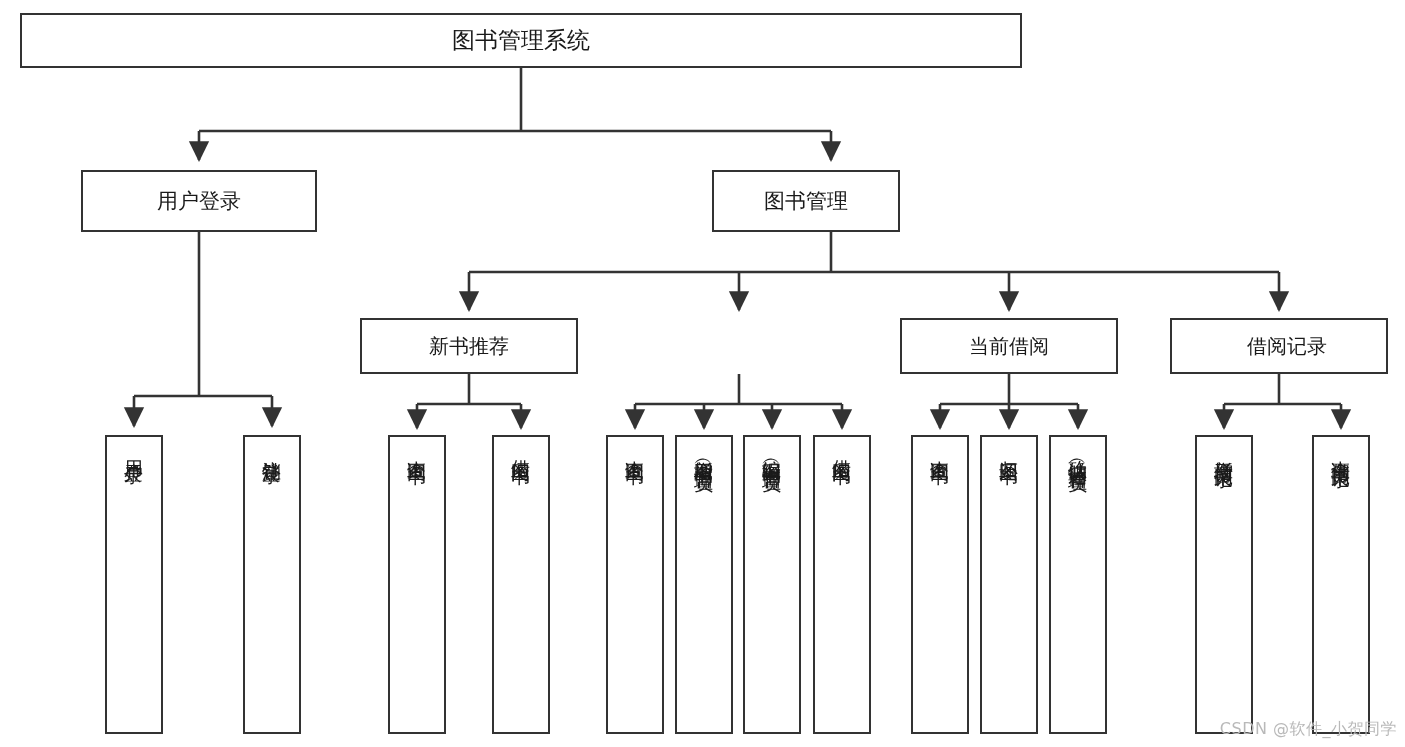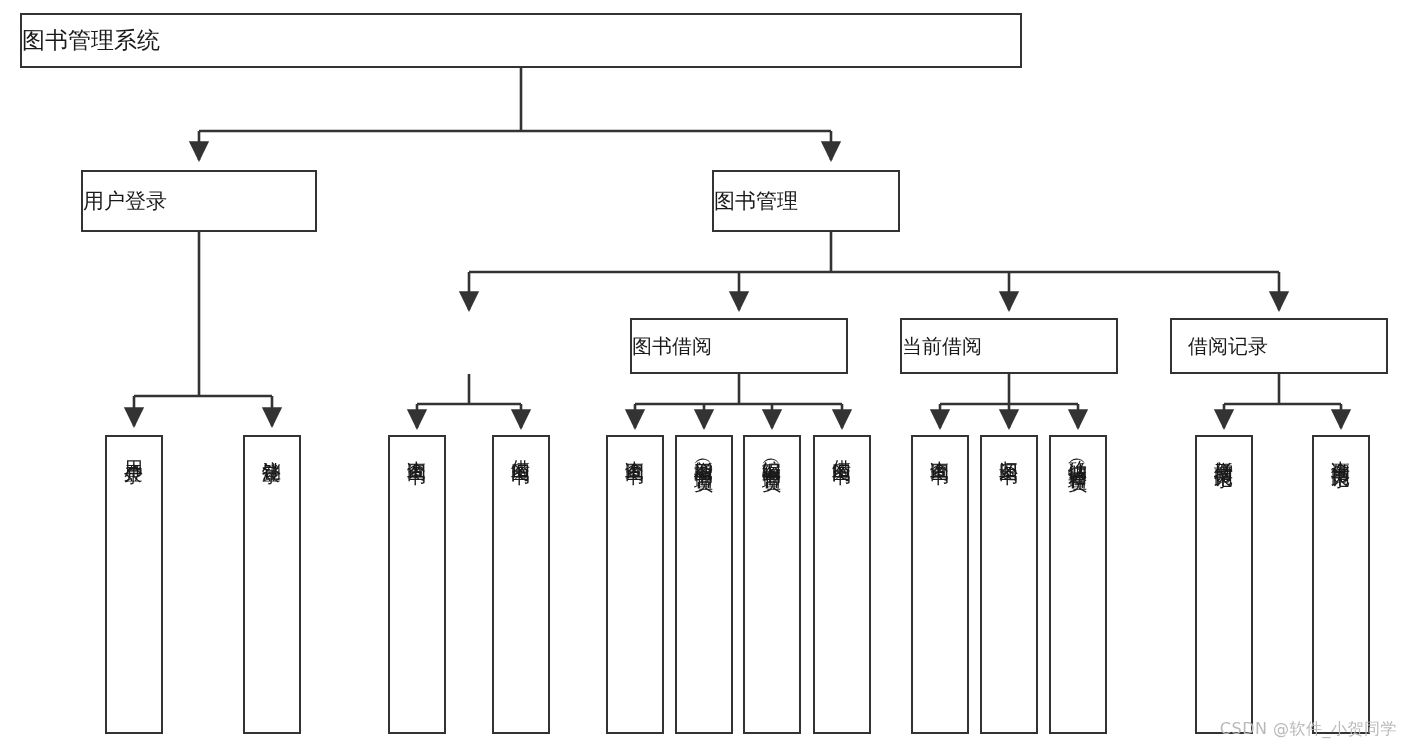--- a/index.html
+++ b/index.html
@@ -25,21 +25,21 @@
     height: 747px;
     pointer-events: none;
   }
   .node {
     position: absolute;
     box-sizing: border-box;
     background: #ffffff;
     border: 2.5px solid #333333;
     display: flex;
     align-items: center;
-    justify-content: flex-start;
+    justify-content: center;
     color: #1a1a1a;
   }
   .node .label {
     display: block;
     text-align: center;
     line-height: 1.15;
   }
   
   .n-root { }
   .n-root .label { font-size: 23px; }
@@ -133,22 +133,22 @@
     <span class="label">图书管理系统</span>
   </div>
 
   <div class="node n-l1" style="left:81px; top:170px; width:236px; height:62px;">
     <span class="label">用户登录</span>
   </div>
   <div class="node n-l1" style="left:712px; top:170px; width:188px; height:62px;">
     <span class="label">图书管理</span>
   </div>
 
-  <div class="node n-l2" style="left:630px; top:318px; width:218px; height:56px;">
-    <span class="label">图书借阅</span>
+  <div class="node n-l2" style="left:360px; top:318px; width:218px; height:56px;">
+    <span class="label">新书推荐</span>
   </div>
   <div class="node n-l2" style="left:900px; top:318px; width:218px; height:56px;">
     <span class="label">当前借阅</span>
   </div>
   <div class="node n-l2" style="left:1170px; top:318px; width:218px; height:56px;padding-left:16px;">
     <span class="label">借阅记录</span>
   </div>
 
   <div class="node n-leaf" style="left:105px; top:435px; width:58px; height:299px;">
     <span class="label">用户登录</span>

